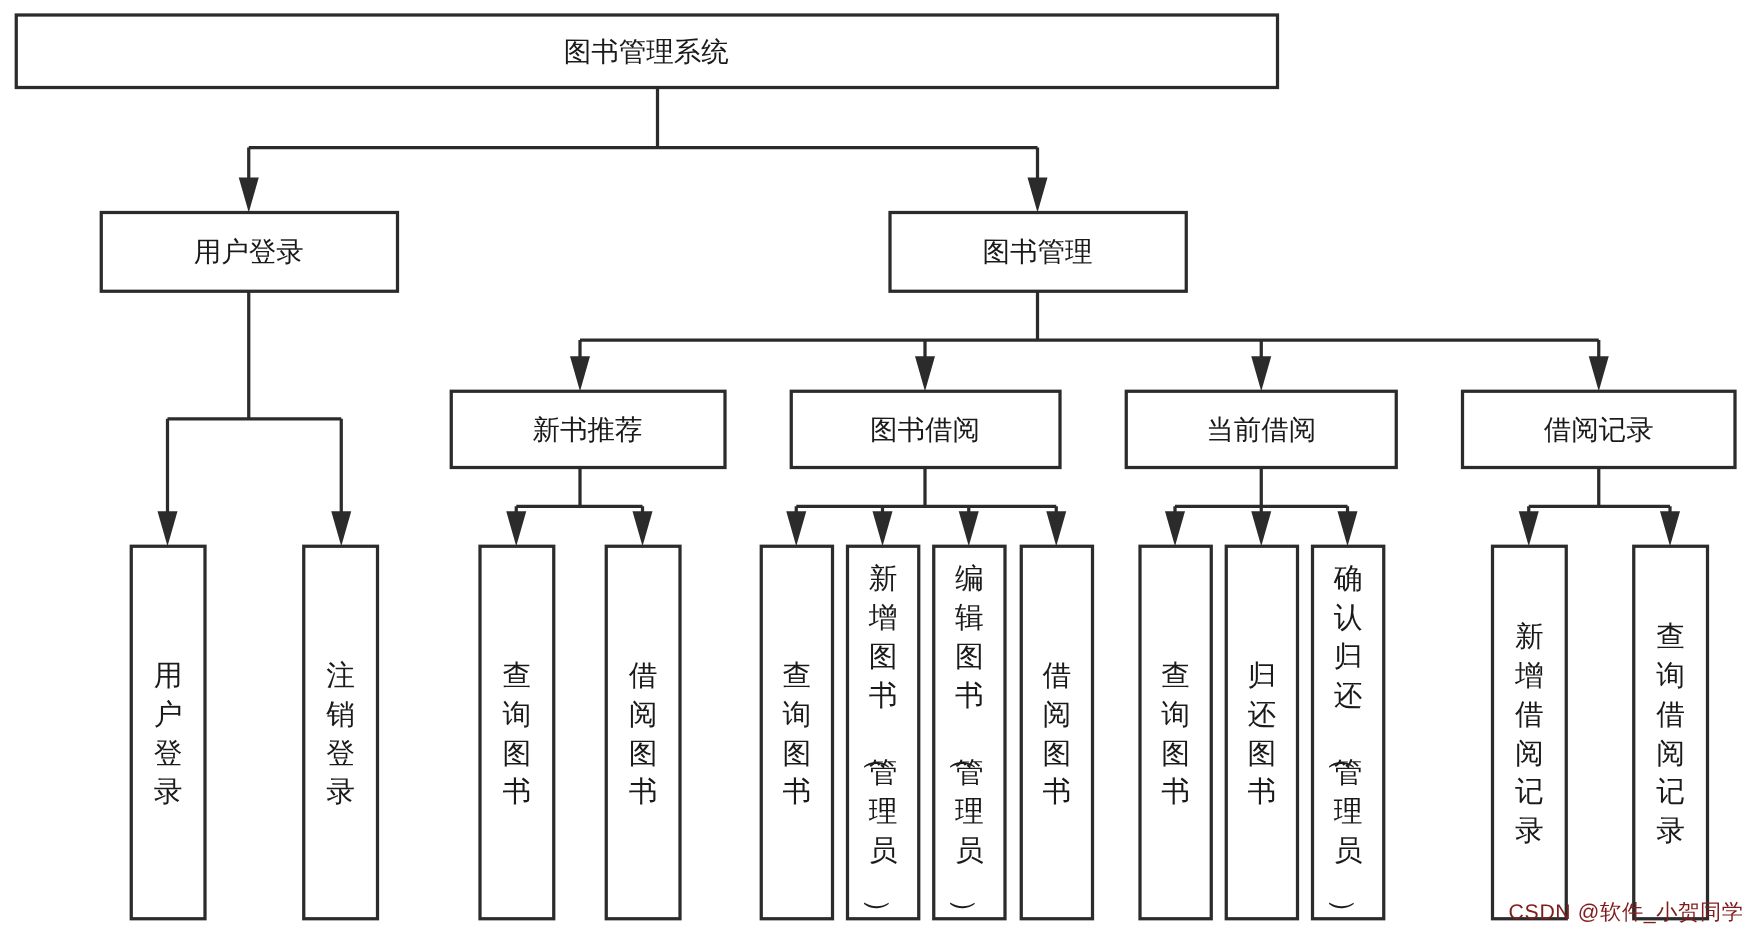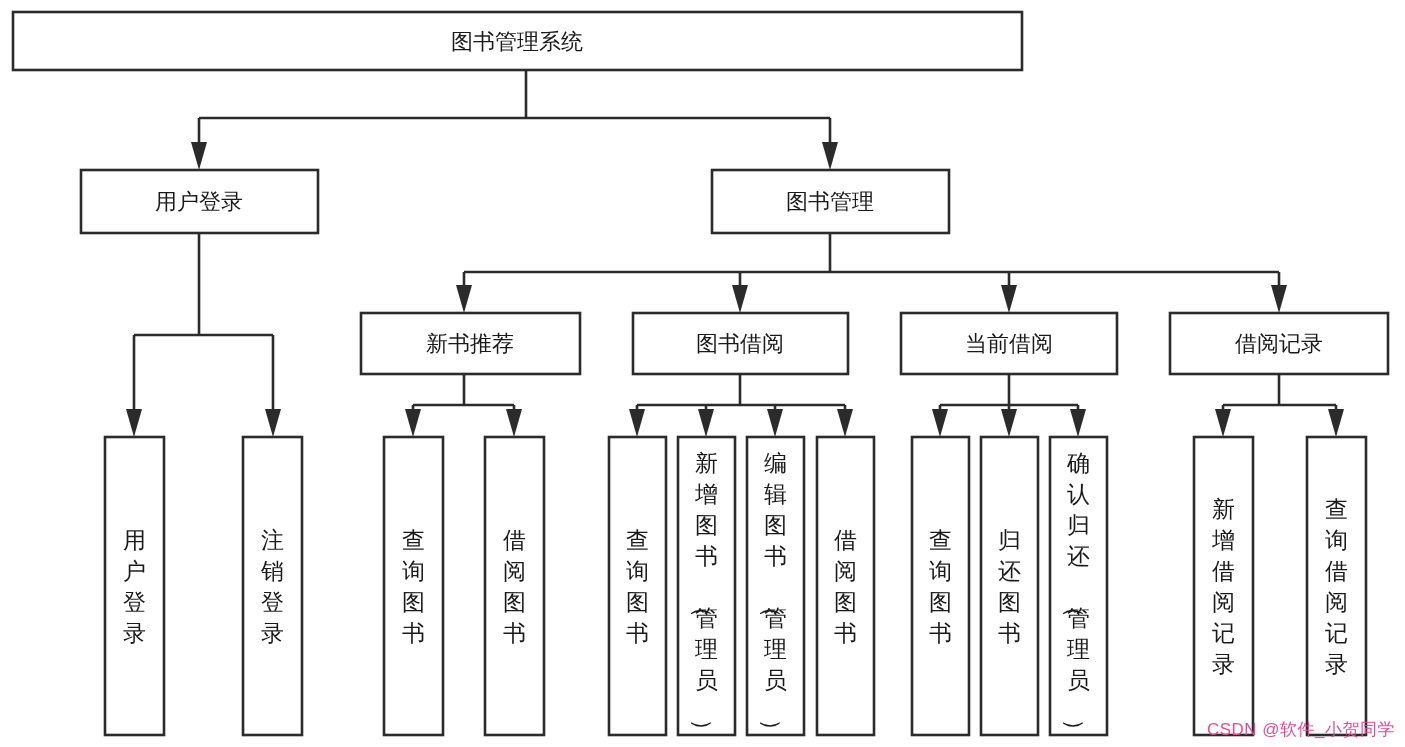--- a/index.html
+++ b/index.html
@@ -53,21 +53,21 @@
   .arrow-head {
     fill: #2b2b2b;
     stroke: none;
   }
   .watermark {
     position: absolute;
     right: 10px;
     bottom: 6px;
     font-family: "Liberation Sans", "DejaVu Sans", sans-serif;
     font-size: 17px;
-    color: #ec4899;
+    color: #7f1d1d;
     letter-spacing: 0.5px;
     white-space: nowrap;
     user-select: none;
   }
 </style>
 </head>
 <body>
 
 <div id="diagram-root">
   <svg class="diagram" viewBox="0 0 1405 747" xmlns="http://www.w3.org/2000/svg">

